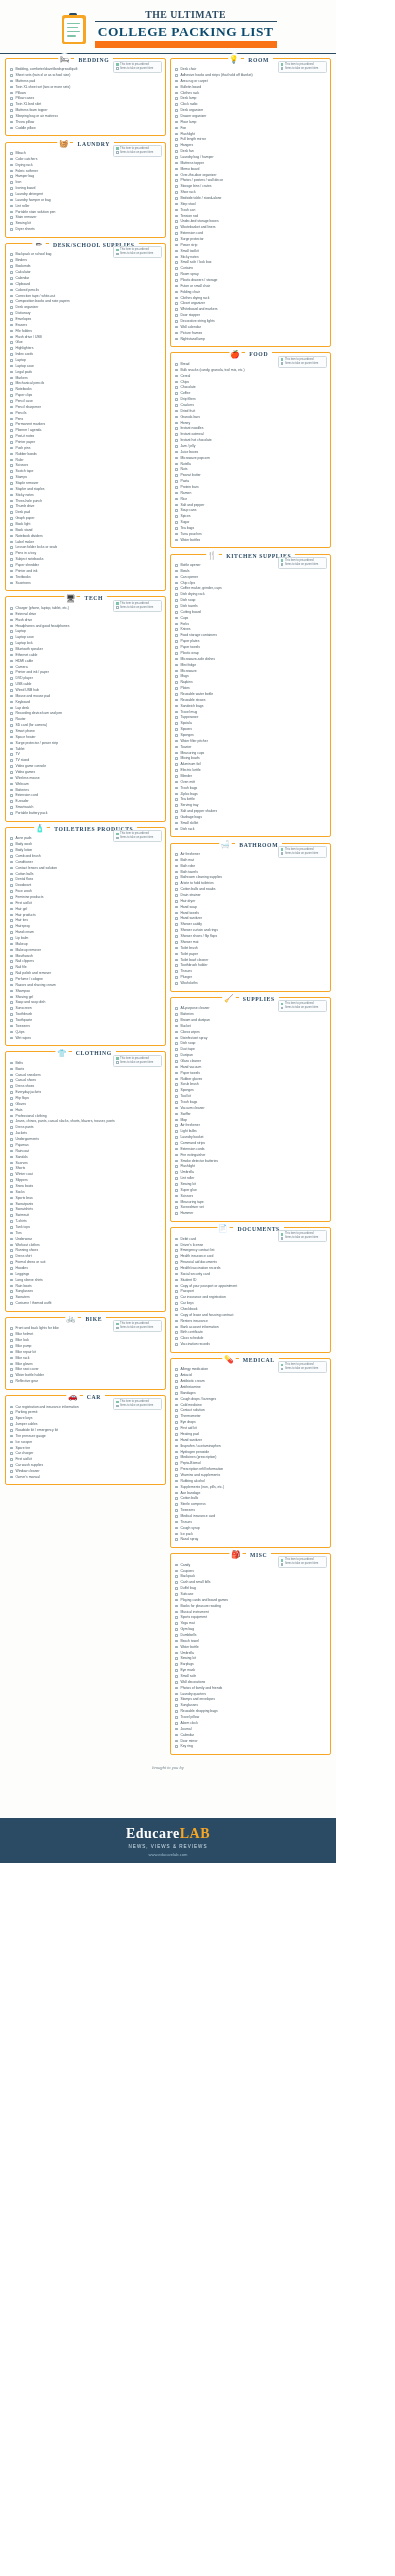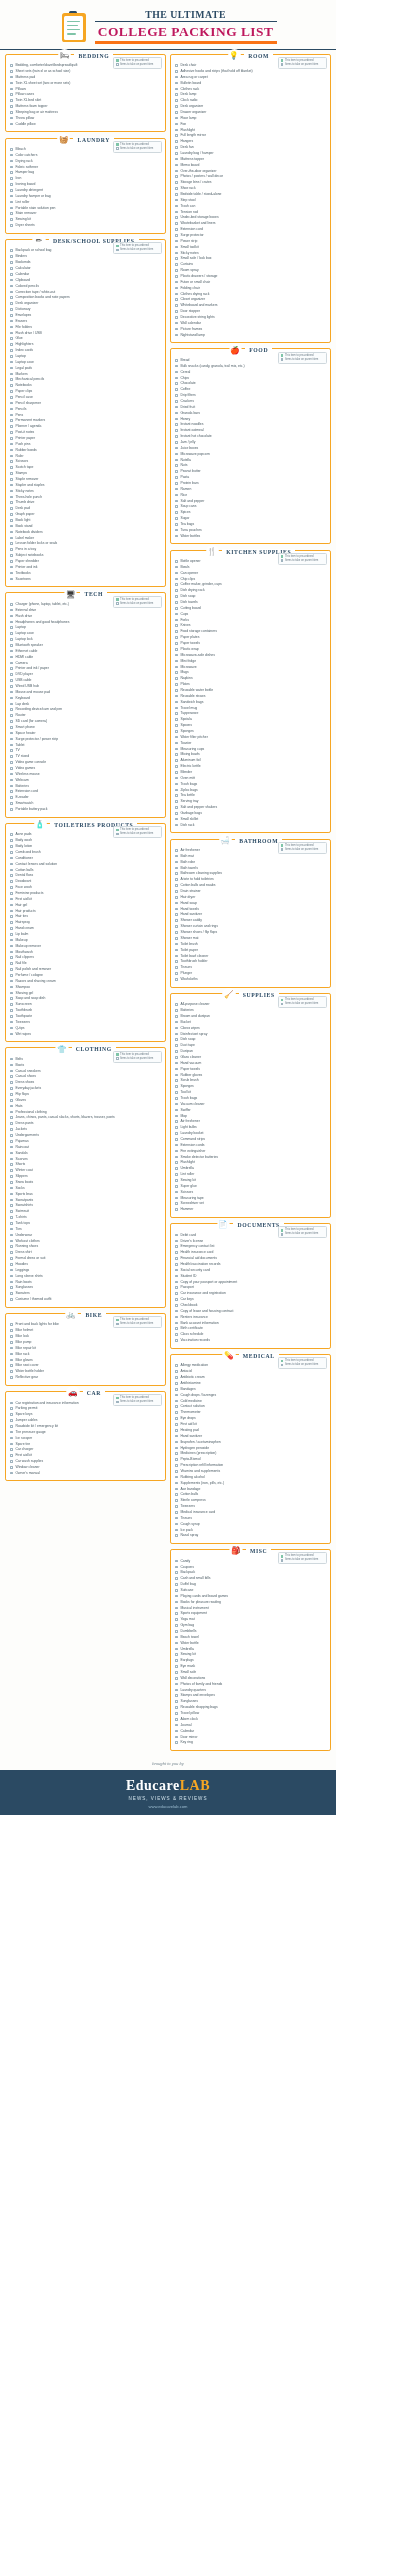--- a/index.html
+++ b/index.html
@@ -45,23 +45,23 @@
   }
   .clipboard-icon .line {
     position:absolute; left:7.2px; height:1.5px; background:#7fc4a8; border-radius:1px;
   }
   .title-block { text-align:center; }
   .title-top {
     font-size: 9.8px; font-weight: bold; color:#2b4a63; letter-spacing:0.5px;
     font-family:"Liberation Serif", serif;
   }
   .title-main {
-    font-size: 13.4px; font-weight: bold; color:#be185d; letter-spacing:0.5px;
+    font-size: 13.4px; font-weight: bold; color:#0c4a6e; letter-spacing:0.5px;
     font-family:"Liberation Serif", serif;
-    border-top: 1px solid #2b4a63; border-bottom:3px solid #f97316;
+    border-top: 1px solid #2b4a63; border-bottom:7px solid #f97316;
     padding: 1.5px 3.1px; margin-top:1px;
   }
 
   
   .columns {
     display: flex;
     gap: 0;
     padding: 3.1px 3.1px 0 3.1px;
     align-items: flex-start;
   }
@@ -123,21 +123,21 @@
     flex: 0 0 auto;
   }
   .item-label { flex:1; }
 
   
   .footer-credit {
     text-align:center; font-size:4.1px; color:#7a8a93; padding:5.2px 0 4.1px 0;
     font-style: italic;
   }
   .footer {
-    background:#2b4a63; color:#fff; text-align:center; padding:7.2px 0 6.2px 0;
+    background:#2b4a63; color:#fff; text-align:center; padding:7.2px 0 6.2px 0;margin-top:44px;
   }
   .footer .brand {
     font-size: 14px; font-weight:bold; letter-spacing:0.5px;
     font-family:"Liberation Serif", serif;
   }
   .footer .brand .lab { color:#f6a623; }
   .footer .tag {
     font-size: 4.6px; letter-spacing:1px; margin-top:2.1px; color:#cfe0ea;
   }
   .footer .url { font-size:4.1px; color:#9dbdd1; margin-top:3.1px; }

